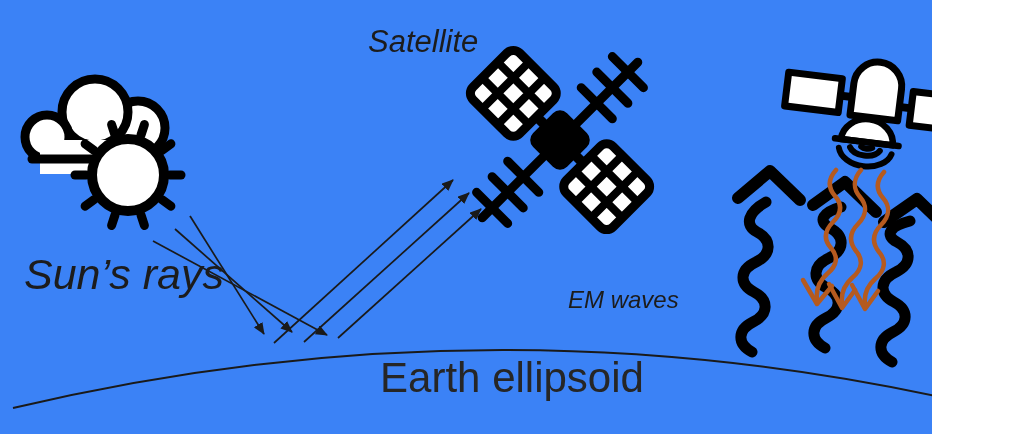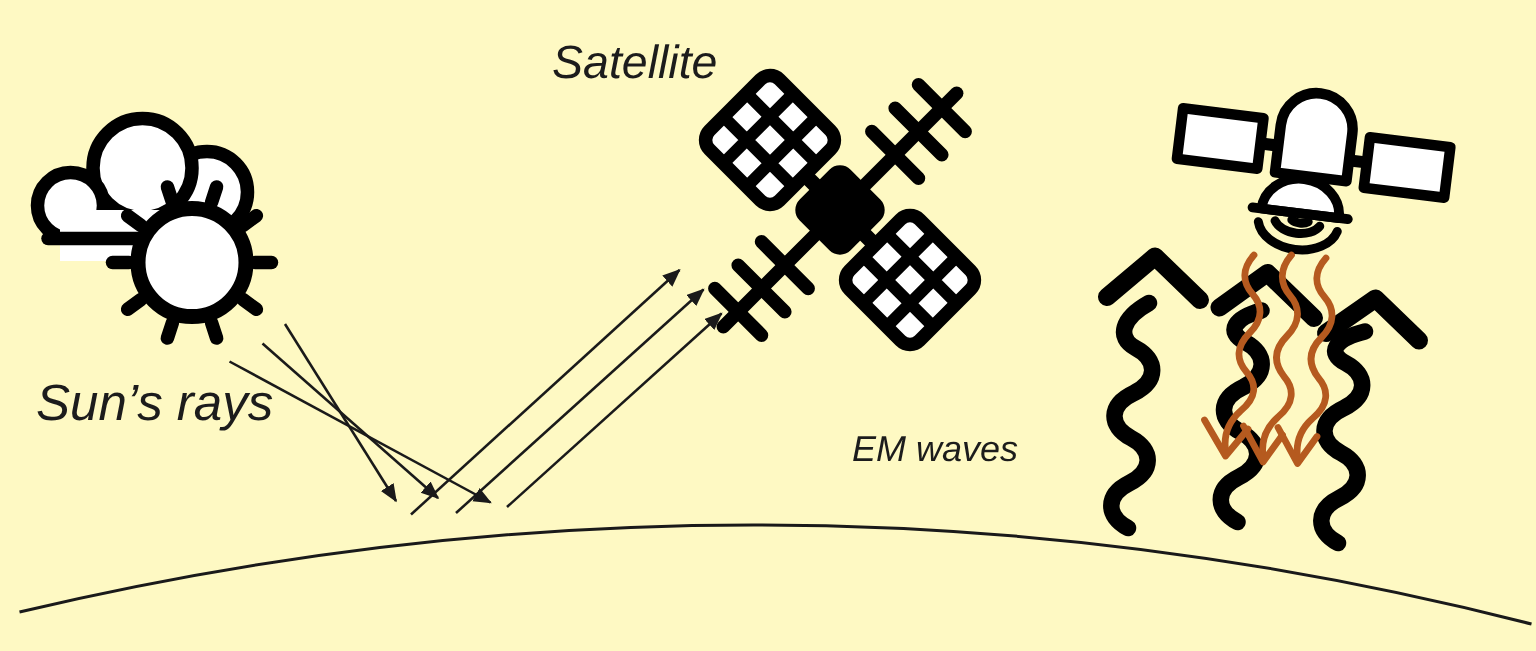--- a/index.html
+++ b/index.html
@@ -1,33 +1,33 @@
 <!DOCTYPE html>
 <html><head>
 <meta charset="utf-8">
 <style>
   html,body{margin:0;padding:0;background:#ffffff;}
   #stage{
     position:relative;
-    width:1024px;height:434px;
-    background:#fef9c3;
+    width:932px;height:434px;
+    background:#3b82f6;
     overflow:hidden;
     font-family:"Liberation Sans", sans-serif;
   }
   #stage svg{position:absolute;left:0;top:0;}
   .lbl{
     position:absolute;
     color:#1c1c1c;
     font-style:italic;
     white-space:nowrap;
     line-height:1.1;
   }
   .lbl-satellite{left:368px;top:25px;font-size:31px;}
   .lbl-satellite-or-radar{left:699px;top:17px;font-size:33px;}
-  .lbl-suns-rays{left:24px;top:251px;font-size:34px;text-align:center;}
+  .lbl-suns-rays{left:24px;top:251px;font-size:43px;text-align:center;}
   .lbl-em-waves{left:568px;top:287px;font-size:24px;}
   .lbl-earth{
     left:0;top:355px;width:1024px;
     text-align:center;
     font-style:normal;
     font-size:42px;
     color:#262626;
   }
 </style>
 </head>
@@ -140,14 +140,15 @@
       <g>
         <path d="M 884 172 C 876 181 876 190 883 198 C 890 206 890 216 881 225 C 872 234 872 243 879 252 C 886 260 886 270 875 279 C 866 287 864 297 865 305"></path>
         <path d="M 852 285 L 865 309 L 878 291"></path>
       </g>
     </g>
   </svg>
 
   <div class="lbl lbl-satellite">Satellite</div>
   <div class="lbl lbl-suns-rays">Sun’s rays</div>
   <div class="lbl lbl-em-waves">EM waves</div>
+  <div class="lbl lbl-earth">Earth ellipsoid</div>
 
 </div>
 
 </body></html>

